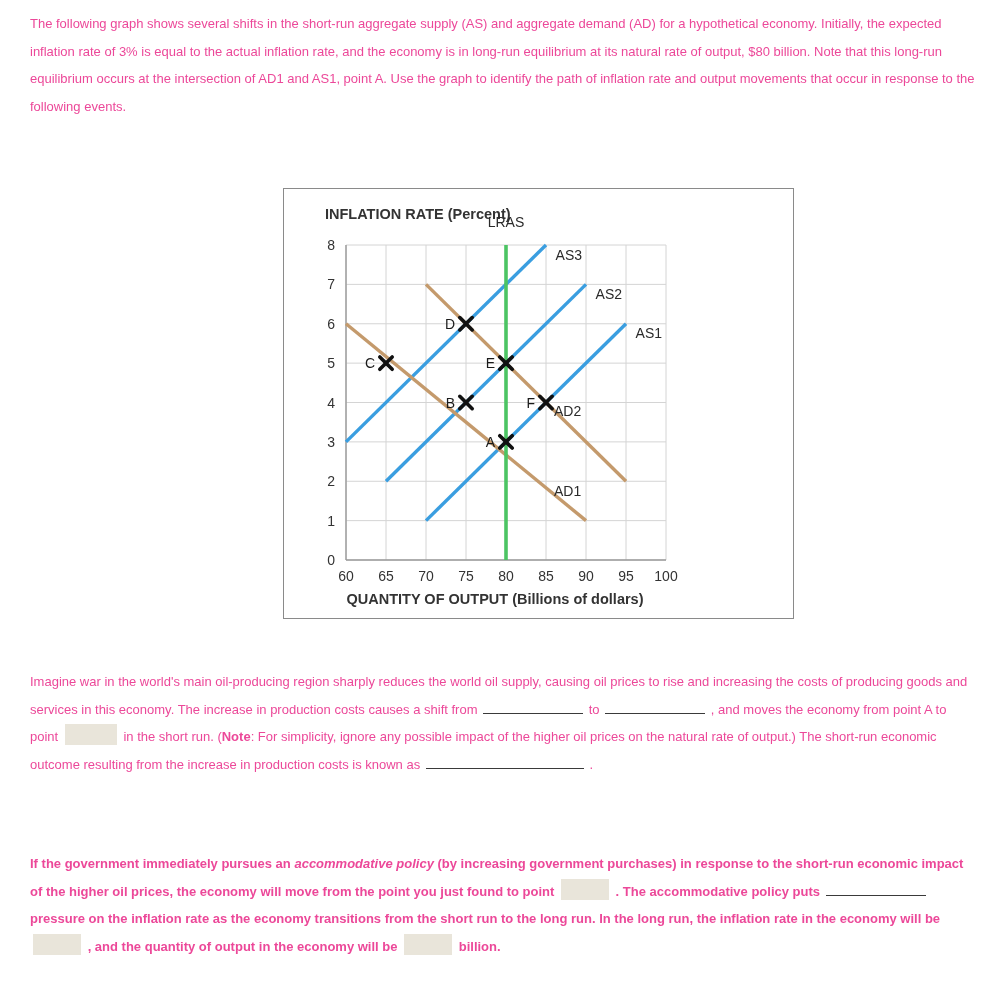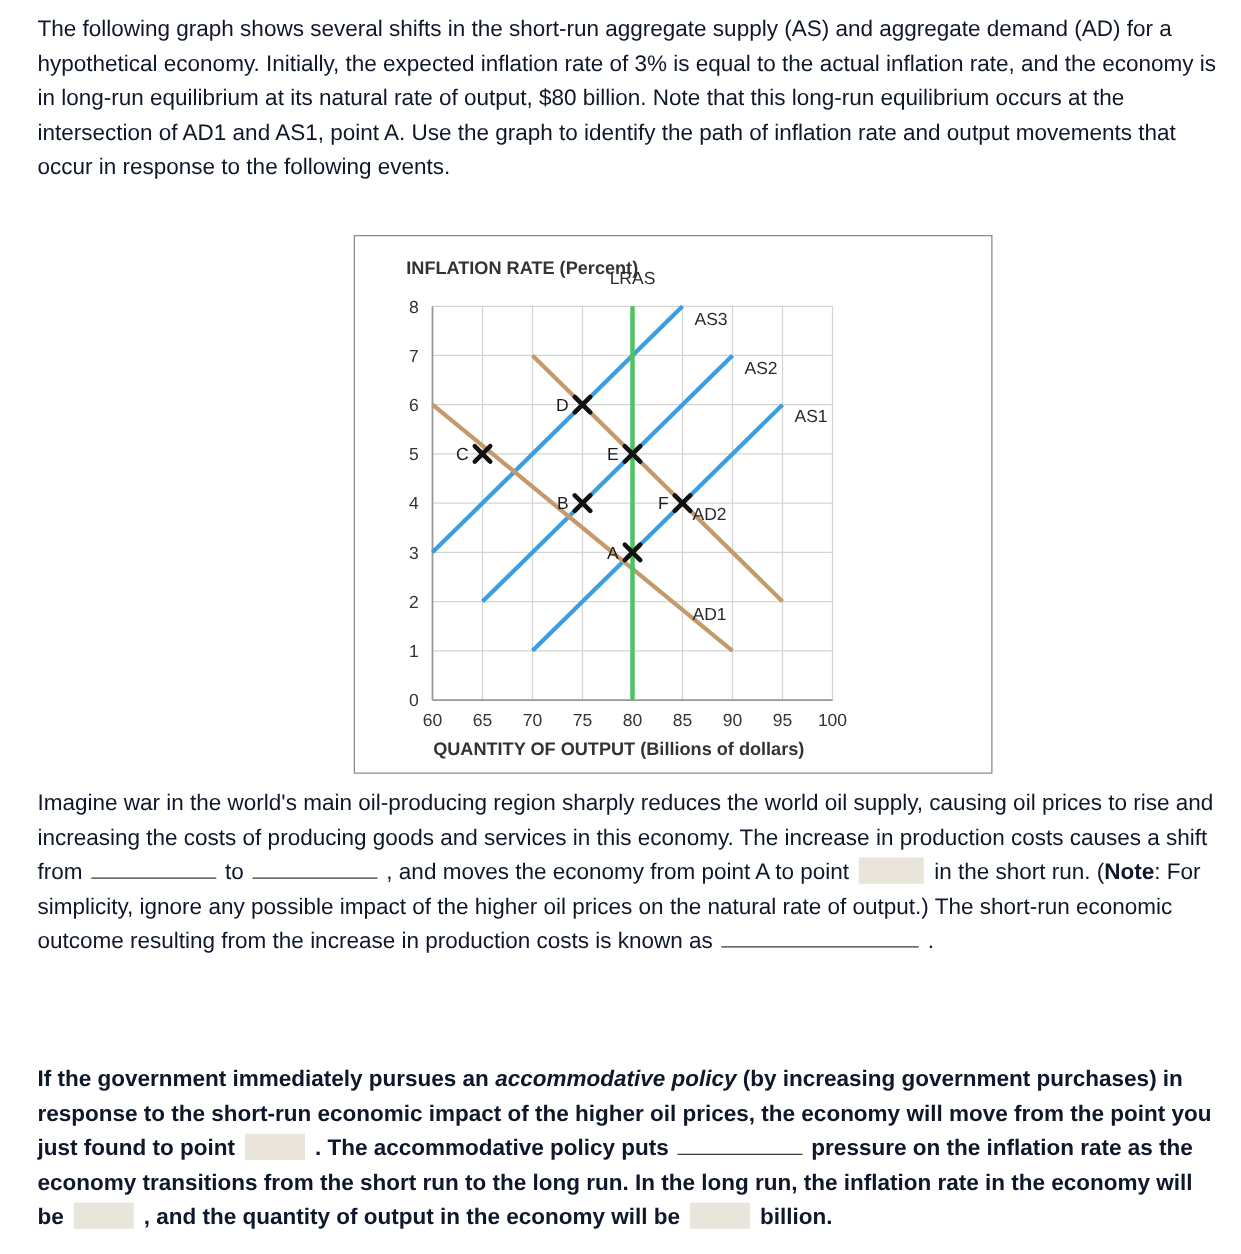--- a/index.html
+++ b/index.html
@@ -16,26 +16,26 @@
     overflow: hidden;
   }
   .page {
     position: absolute;
     left: 0; top: 0;
     width: 993px;
     height: 1003px;
   }
   .para {
     position: absolute;
-    font-size: 18px;
+    font-size: 13px;
     line-height: 27.5px;
-    color: #0f172a;
+    color: #ec4899;
   }
   #intro-paragraph { left: 30px; top: 10px; width: 948px; }
-  #question-one-paragraph { left: 30px; top: 629px; width: 948px; }
+  #question-one-paragraph { left: 30px; top: 668px; width: 948px; }
   #question-two-paragraph { left: 30px; top: 850px; width: 948px; font-weight: bold; }
 
   .blank-underline {
     display: inline-block;
     border-bottom: 1.5px solid #3a3a3a;
     height: 17px;
     vertical-align: baseline;
     margin: 0 2px;
   }
   .blank-mid { width: 100px; }

